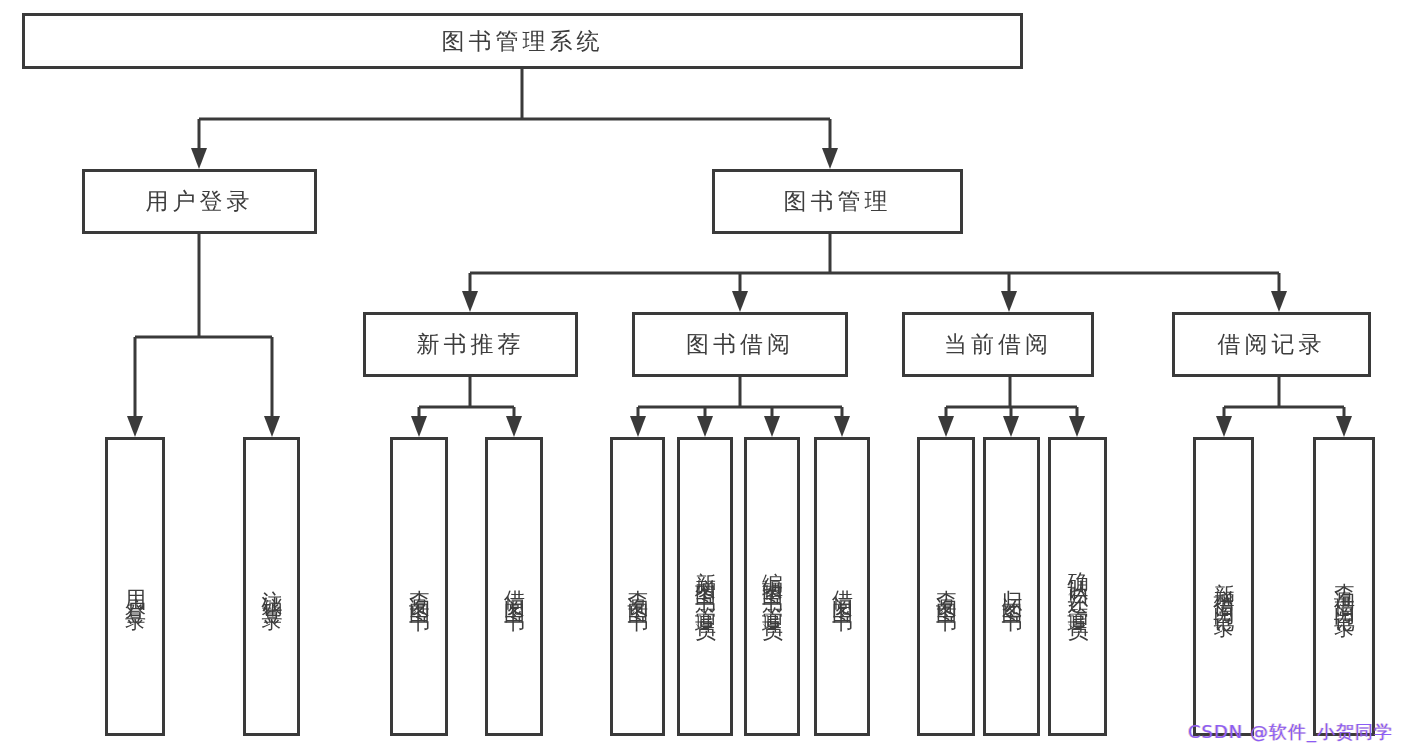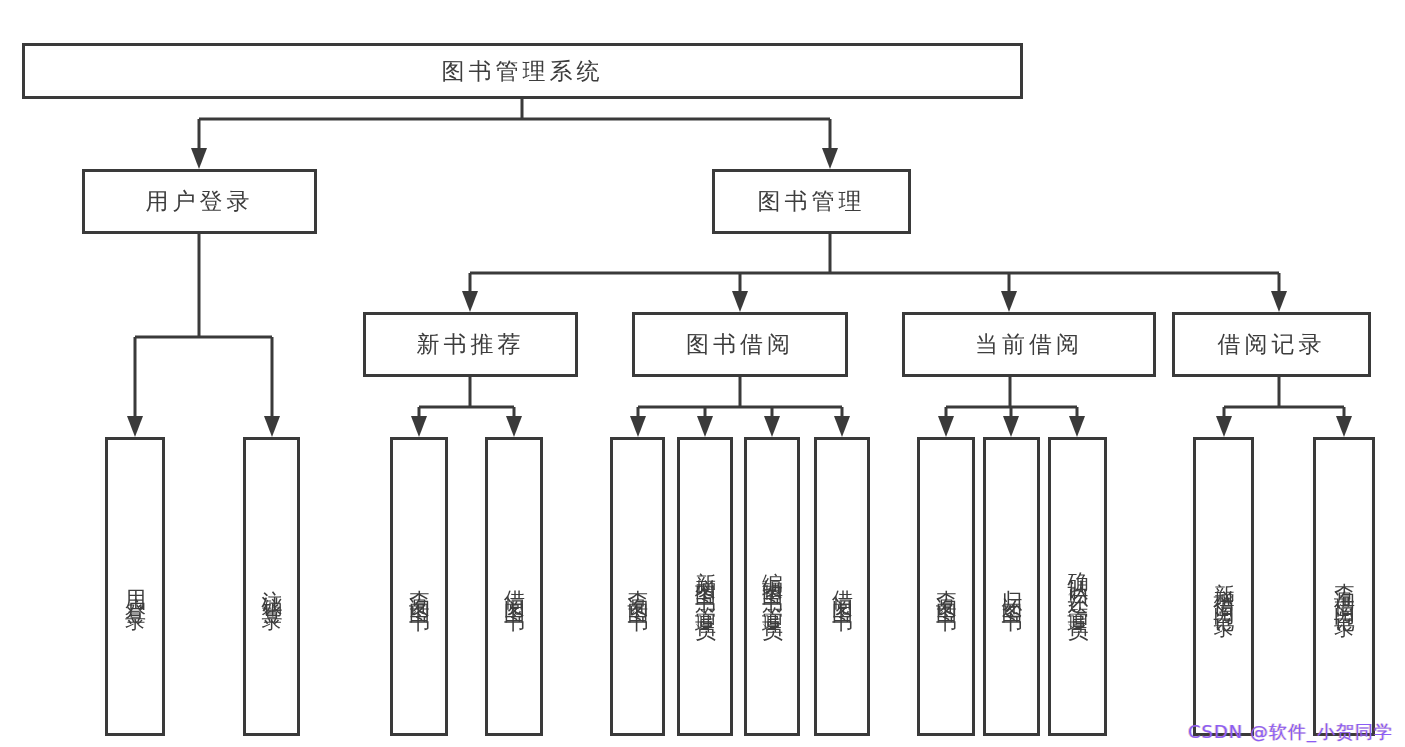--- a/index.html
+++ b/index.html
@@ -28,26 +28,26 @@
   .leaf { top: 437px; height: 299px; }
   .leaf span {
     writing-mode: vertical-rl;
     text-orientation: mixed;
     font-size: 21px;
     letter-spacing: 7px;
     line-height: 1;
   }
 
   
-  #n-root            { left: 22px;  top: 13px;  width: 1001px; height: 56px; margin-top: 30px; }
+  #n-root            { left: 22px;  top: 13px;  width: 1001px; height: 56px; }
   #n-user-login      { left: 82px;  top: 169px; width: 235px;  height: 65px; }
-  #n-book-management { left: 712px; top: 169px; width: 199px;  height: 65px; }
+  #n-book-management { left: 712px; top: 169px; width: 251px;  height: 65px; }
   #n-new-book-recommend { left: 363px;  top: 312px; width: 215px; height: 65px; }
   #n-book-borrow        { left: 632px;  top: 312px; width: 216px; height: 65px; }
-  #n-current-borrow     { left: 902px;  top: 312px; width: 254px; height: 65px; }
+  #n-current-borrow     { left: 902px;  top: 312px; width: 192px; height: 65px; }
   #n-borrow-records     { left: 1172px; top: 312px; width: 199px; height: 65px; }
 
   #n-leaf-0  { left: 105px;  width: 60px; }
   #n-leaf-1  { left: 243px;  width: 57px; }
   #n-leaf-2  { left: 390px;  width: 58px; }
   #n-leaf-3  { left: 485px;  width: 58px; }
   #n-leaf-4  { left: 610px;  width: 55px; }
   #n-leaf-5  { left: 677px;  width: 56px; }
   #n-leaf-6  { left: 744px;  width: 56px; }
   #n-leaf-7  { left: 814px;  width: 56px; }

